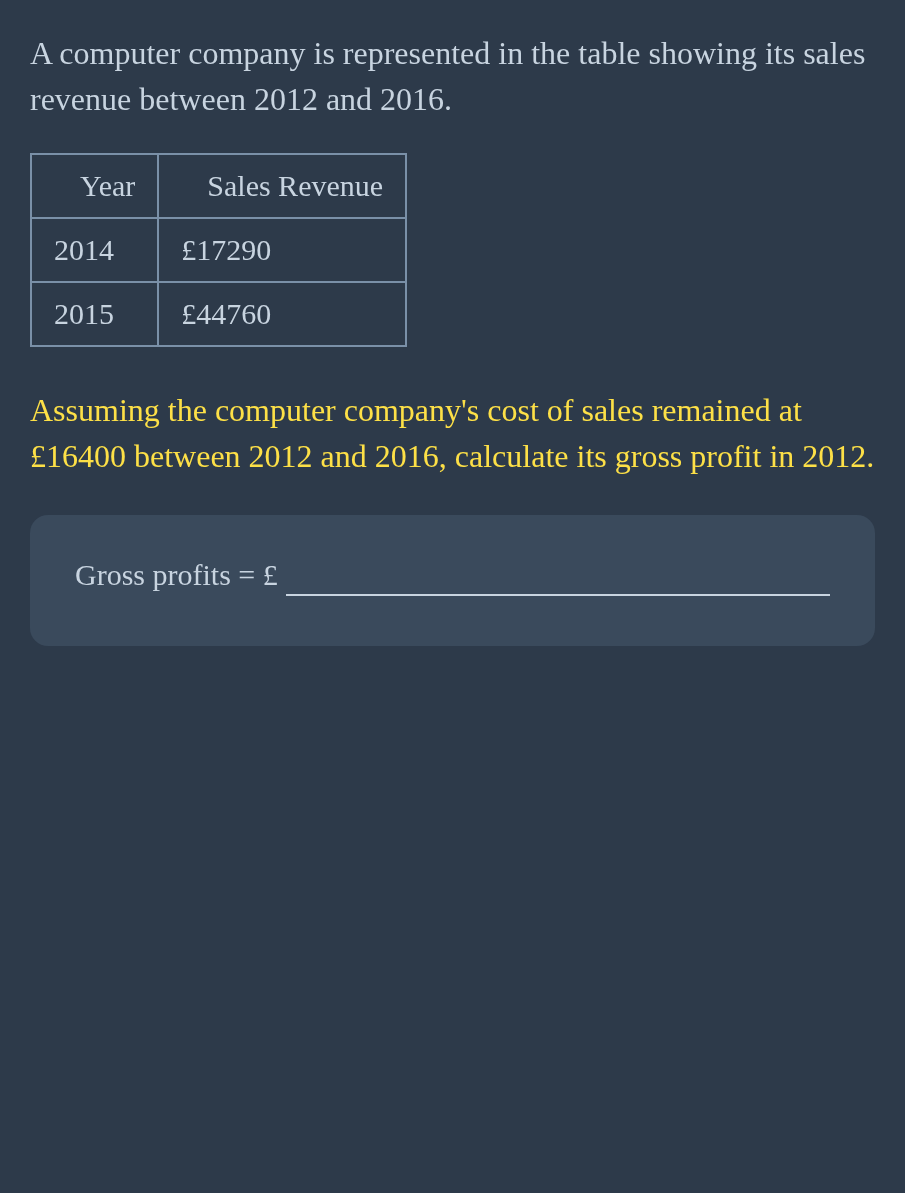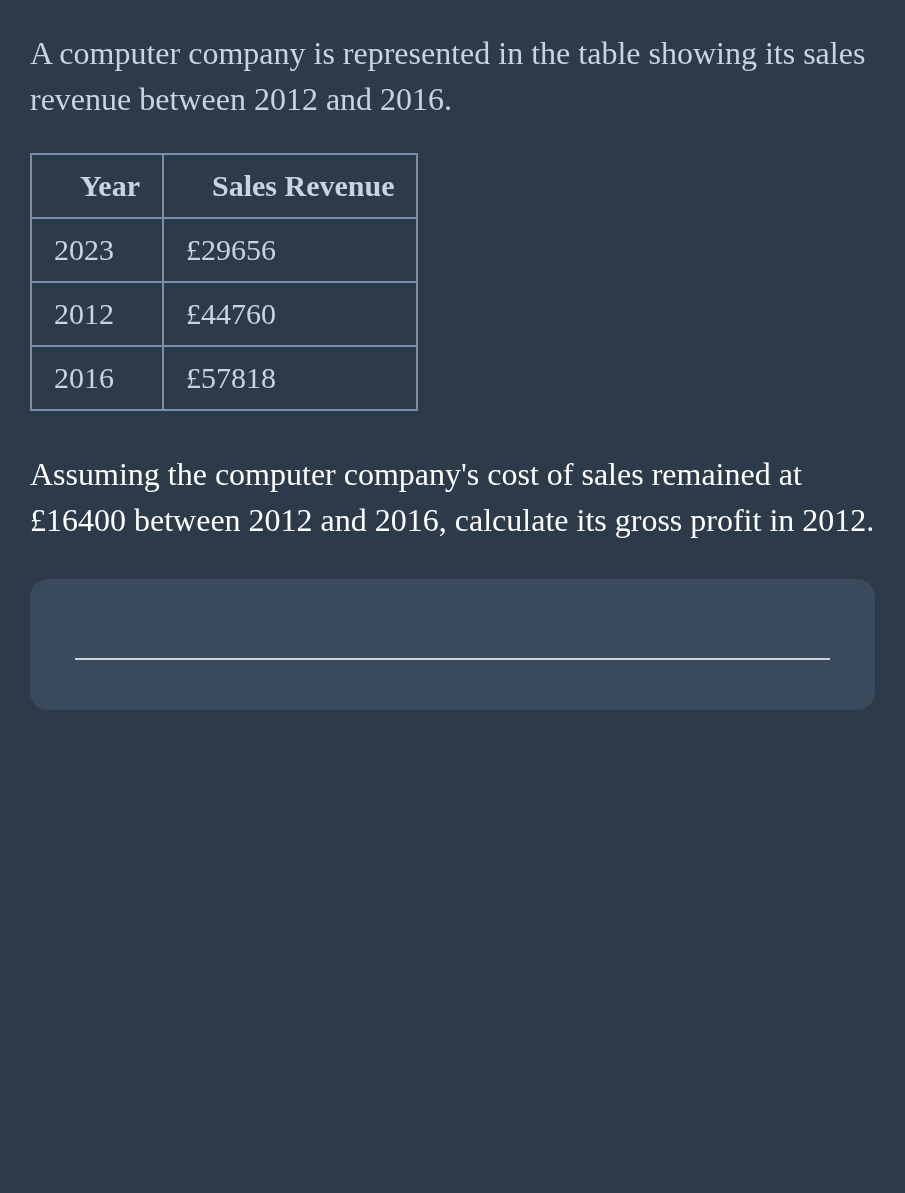--- a/index.html
+++ b/index.html
@@ -33,40 +33,40 @@
     .data-table th,
     .data-table td {
       border: 2px solid #7a90a8;
       padding: 14px 22px;
       font-size: 30px;
       color: #c8d4e0;
       text-align: left;
     }
 
     .data-table th {
-      font-weight: bold;
+      font-weight: normal;
       padding-left: 48px;
     }
 
     .data-table td:first-child,
     .data-table th:first-child {
       min-width: 100px;
     }
 
     .data-table td:last-child,
     .data-table th:last-child {
       min-width: 200px;
       border-radius: 20px;
     }
 
     .question-text {
       font-size: 32px;
       line-height: 1.45;
       margin-bottom: 35px;
-      color: #ffffff;
+      color: #fde047;
     }
 
     .answer-box {
       background-color: #3a4a5c;
       border-radius: 18px;
       padding: 35px 45px 50px 45px;
     }
 
     .answer-line-container {
       display: flex;
@@ -99,33 +99,30 @@
 
 <table class="data-table">
   <thead>
     <tr>
       <th>Year</th>
       <th>Sales Revenue</th>
     </tr>
   </thead>
   <tbody id="table-body">
       <tr>
-        <td>2023</td>
-        <td>£29656</td>
+        <td>2014</td>
+        <td>£17290</td>
       </tr>
       <tr>
-        <td>2012</td>
+        <td>2015</td>
         <td>£44760</td>
-      </tr>
-      <tr>
-        <td>2016</td>
-        <td>£57818</td>
       </tr>
     </tbody>
 </table>
 
 <p class="question-text">Assuming the computer company's cost of sales remained at £16400 between 2012 and 2016, calculate its gross profit in 2012.</p>
 
 <div class="answer-box">
   <div class="answer-line-container">
+    <span class="answer-label">Gross profits = £</span>
     <input class="answer-input-line" type="text" placeholder="" style="">
   </div>
 </div>
 
 </body></html>

